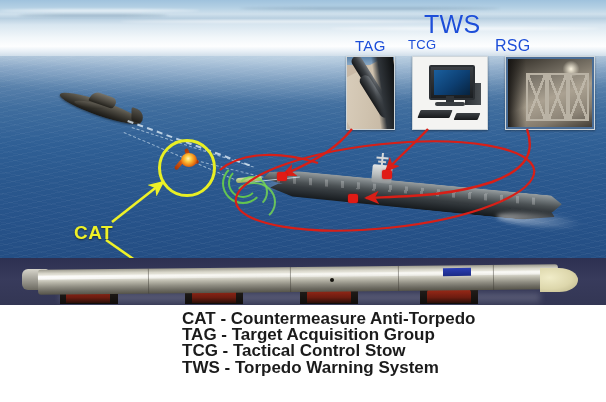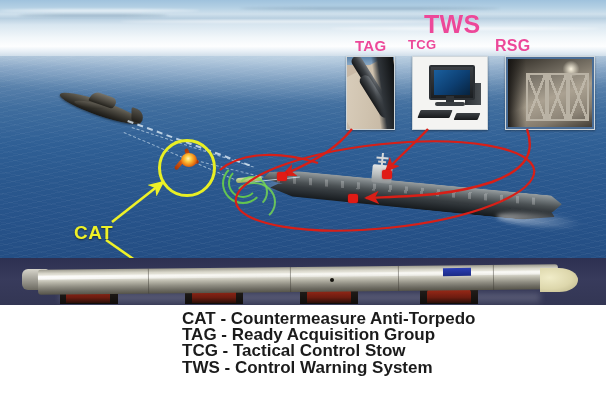--- a/index.html
+++ b/index.html
@@ -273,21 +273,21 @@
     position:absolute;left:56px;top:4px;width:18px;height:16px;
     background:radial-gradient(circle,#fdf6e2 0%,rgba(253,246,226,0) 70%);
   }
   .rsg-frame{
     position:absolute;left:0;top:0;width:88px;height:72px;
     border:2px solid #4a6d96;box-sizing:border-box;
   }
 
   
   .lbl-red{
-    position:absolute;color:#ec4899;font-weight:bold;
+    position:absolute;color:#1d4ed8;font-weight:normal;
     font-family:"Liberation Sans",sans-serif;
     text-shadow:0 0 1px rgba(255,255,255,0.5);
     letter-spacing:.3px;
   }
   #lbl-tws{left:424px;top:10px;font-size:25px;}
   #lbl-tag{left:355px;top:37px;font-size:15px;}
   #lbl-tcg{left:408px;top:37px;font-size:13px;}
   #lbl-rsg{left:495px;top:37px;font-size:16px;}
   #lbl-cat{
     position:absolute;left:74px;top:222px;font-size:19px;font-weight:bold;
@@ -511,19 +511,19 @@
       <div class="torp-seam" style="left:455px;"></div>
     </div>
     <div class="torp-band-blue"></div>
     <div class="torp-dot"></div>
     <div class="torp-nose"></div>
   </div>
 
   <div id="legend">
     <ul class="legend-list">
       <li>CAT - Countermeasure Anti-Torpedo</li>
-      <li>TAG - Ready Acquisition Group</li>
+      <li>TAG - Target Acquisition Group</li>
       <li>TCG - Tactical Control Stow</li>
-      <li>TWS - Control Warning System</li>
+      <li>TWS - Torpedo Warning System</li>
     </ul>
   </div>
 
 </div>
 
 </body></html>

